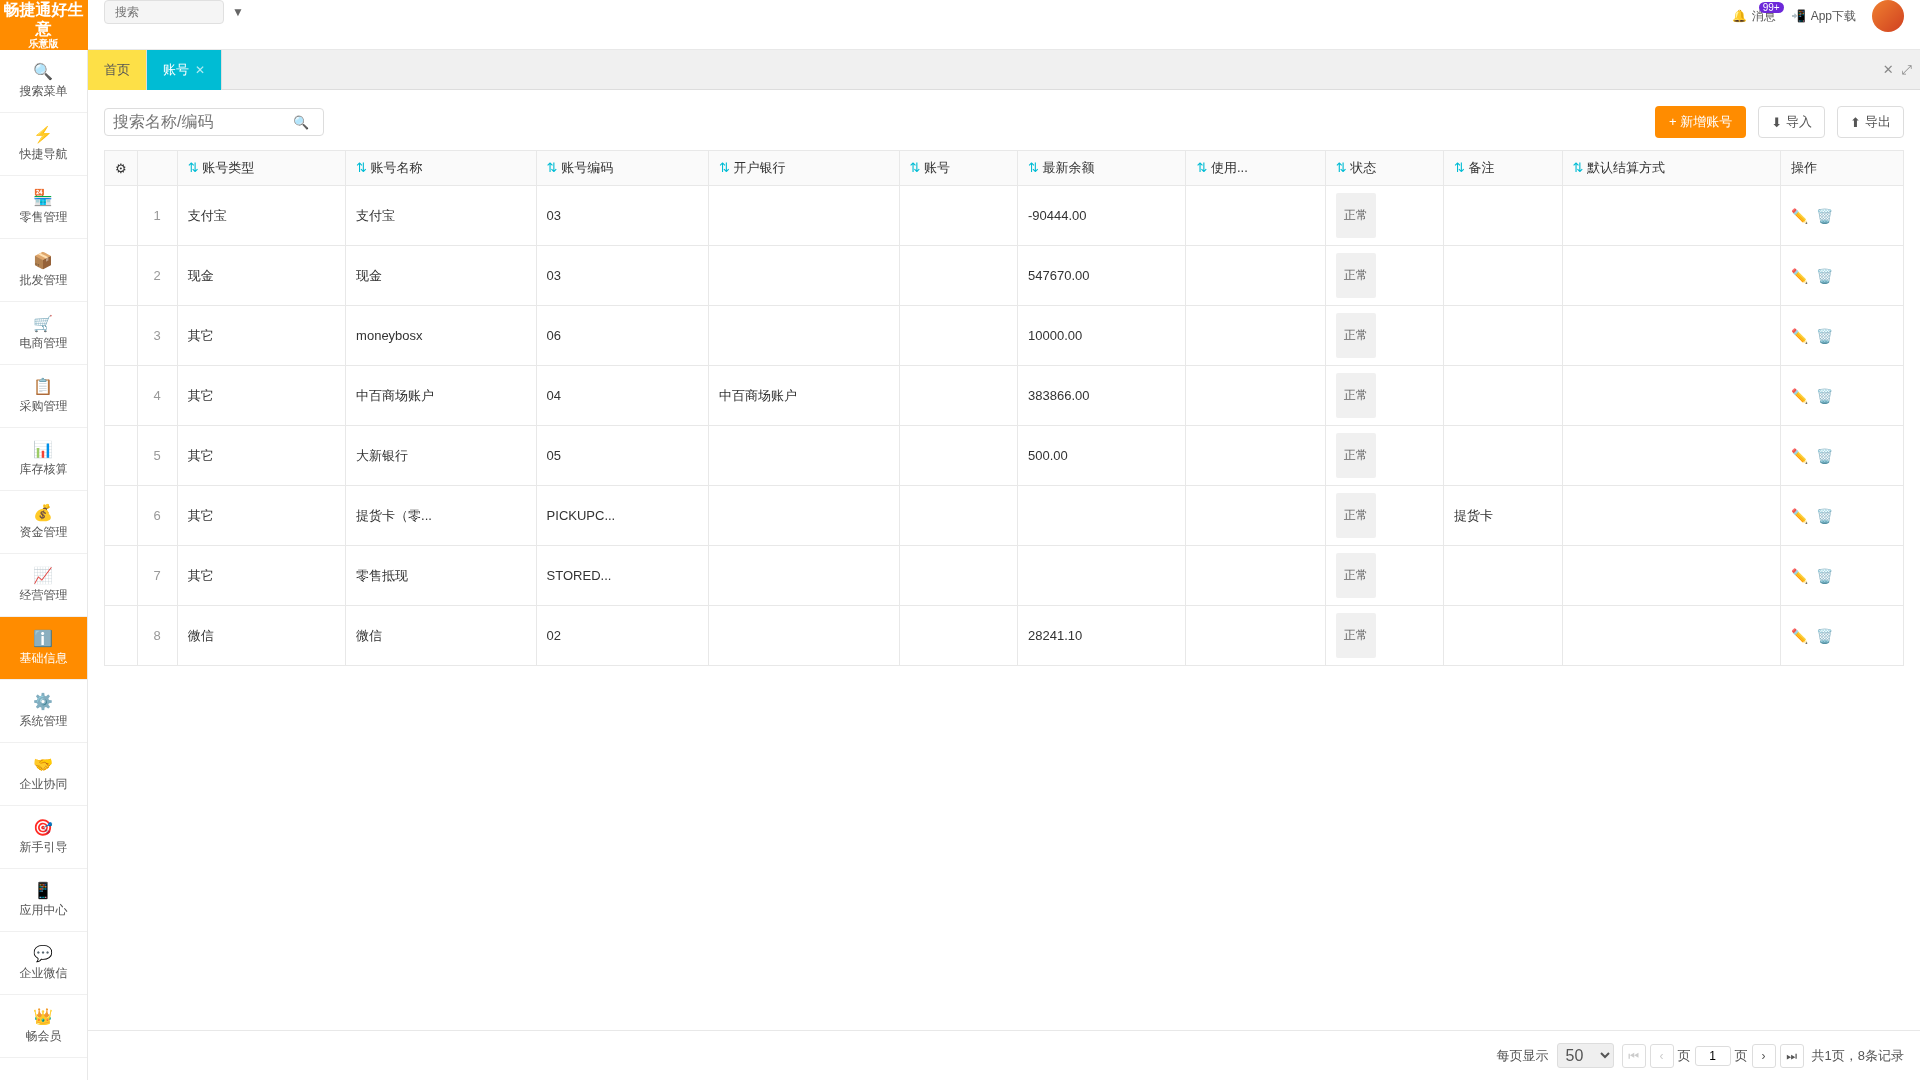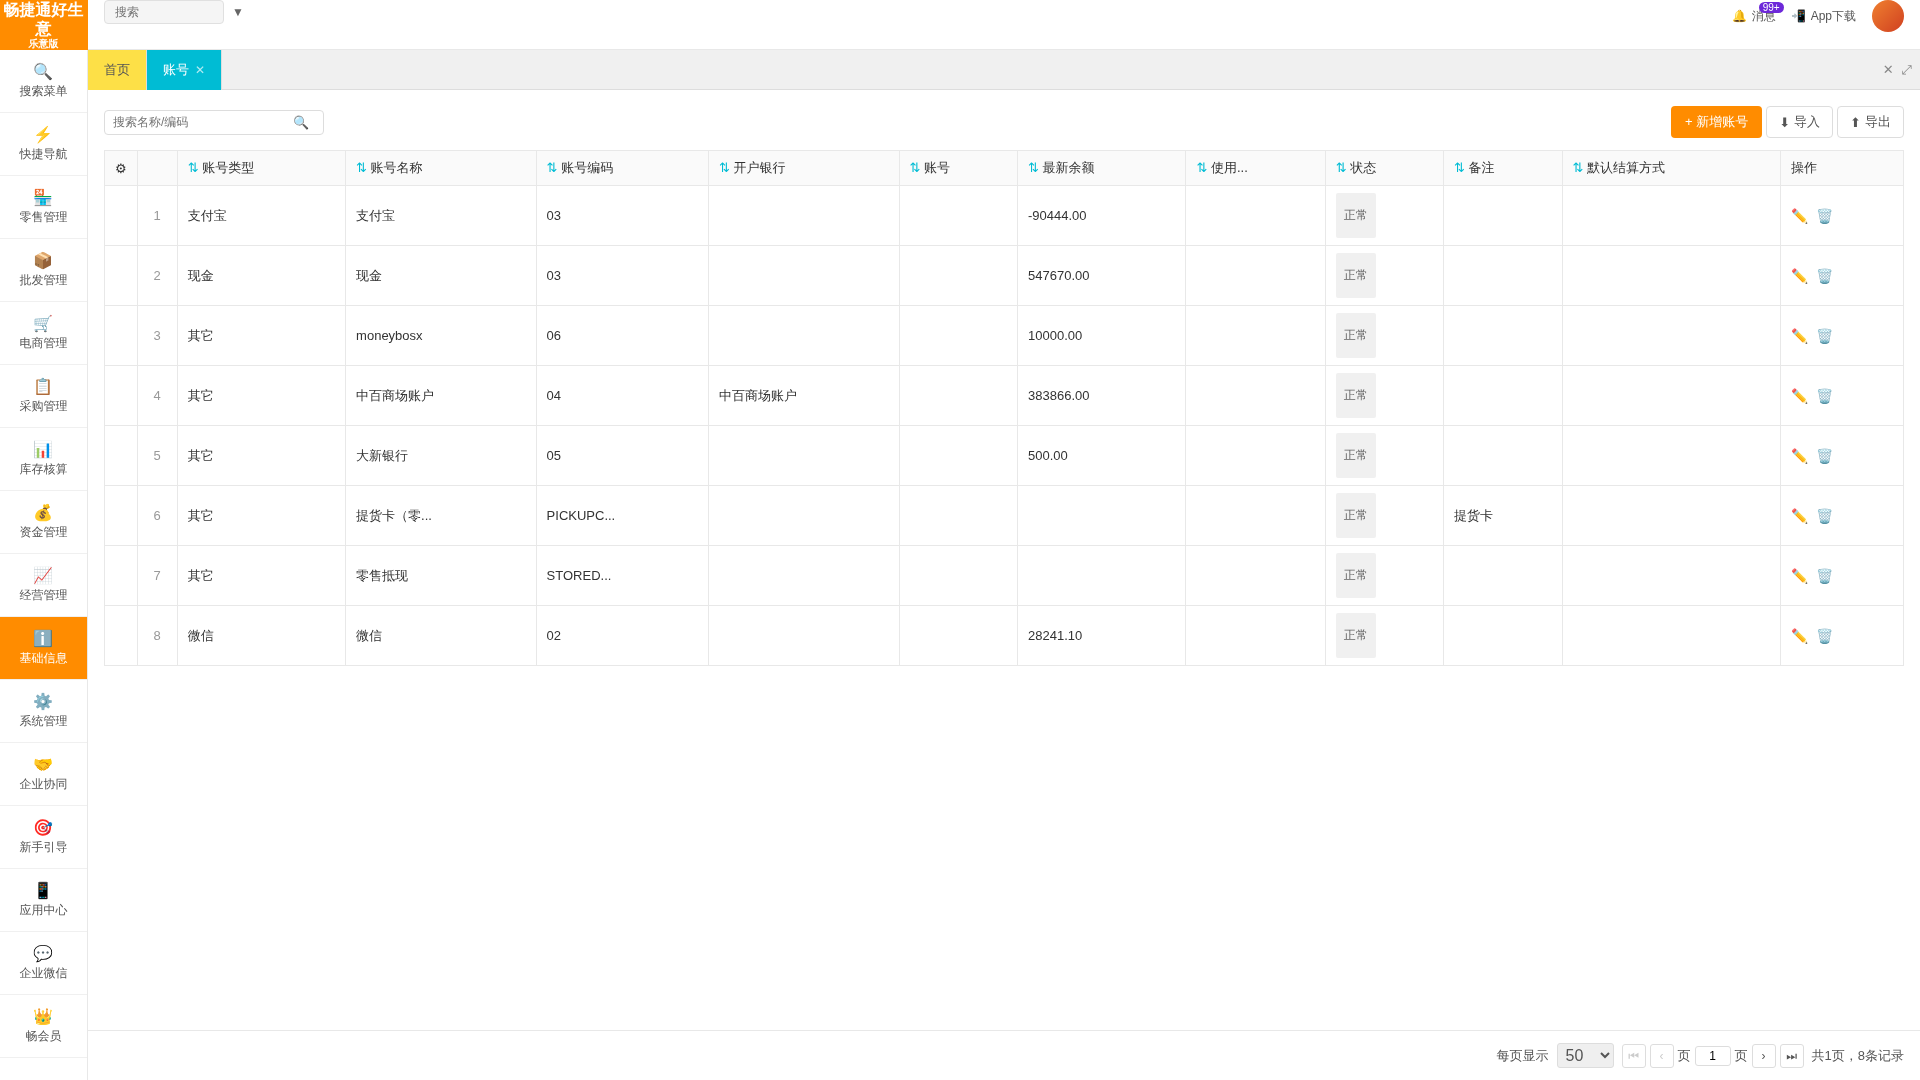--- a/index.html
+++ b/index.html
@@ -150,21 +150,21 @@
     }
     .search-box input {
       border: none;
       outline: none;
       font-size: 12px;
       color: #666;
       width: 180px;
       background: transparent;
     }
     .search-box .search-icon { color: #aaa; cursor: pointer; }
-    .toolbar-right { display: flex; gap: 4px; }
+    .toolbar-right { display: flex; gap: 12px; }
     .btn-primary {
       background: #ff8c00;
       color: white;
       border: none;
       border-radius: 4px;
       padding: 6px 14px;
       font-size: 13px;
       cursor: pointer;
       display: flex;
       align-items: center;
@@ -372,21 +372,21 @@
     <div class="tabbar-controls">
       <span style="cursor:pointer;">✕</span>
       <span style="cursor:pointer;">⤢</span>
     </div>
   </div>
 
   <div class="content">
 
     <div class="toolbar">
       <div class="search-box">
-        <input type="text" style="outline: none; border: none; font-size: 12px; color: #be185d; width: 180px;" placeholder="搜索名称/编码">
+        <input type="text" style="outline: none; border: none; font-size: 16px; color: #be185d; width: 180px;" placeholder="搜索名称/编码">
         <span class="search-icon">🔍</span>
       </div>
       <div class="toolbar-right">
         <button class="btn-primary">+ 新增账号</button>
         <button class="btn-outline">
           <span>⬇</span>
           <span>导入</span>
         </button>
         <button class="btn-outline">
           <span>⬆</span>

